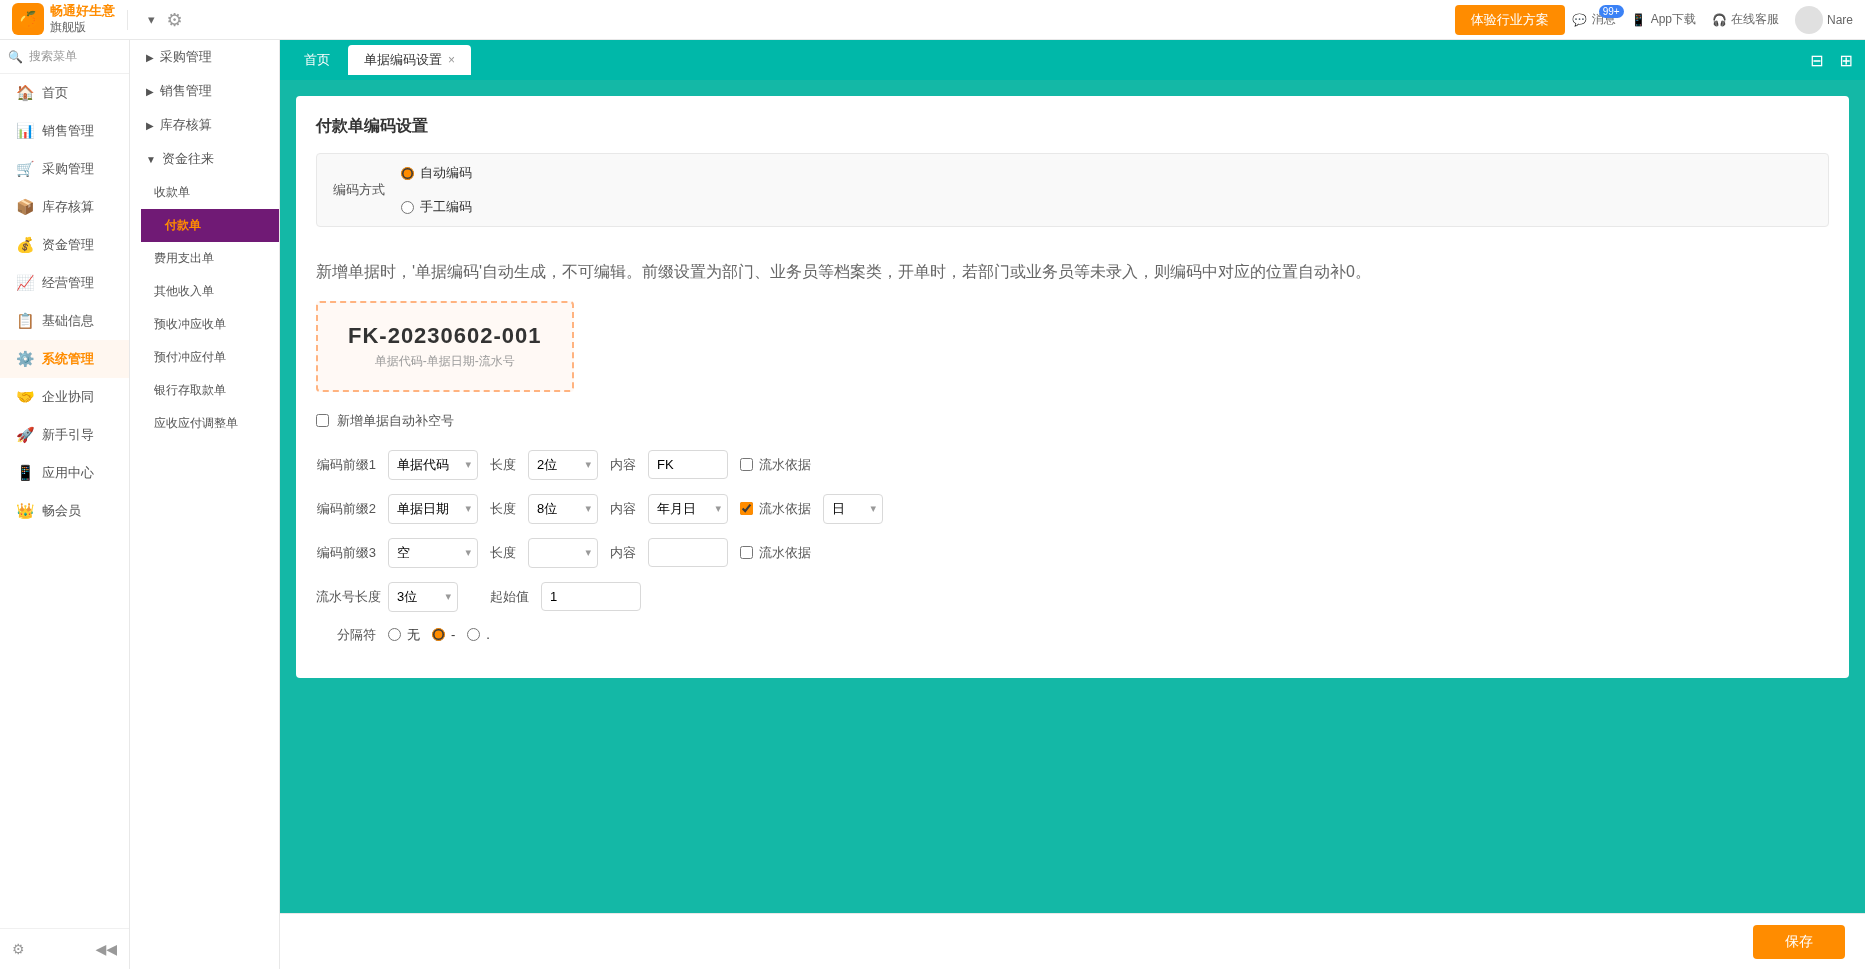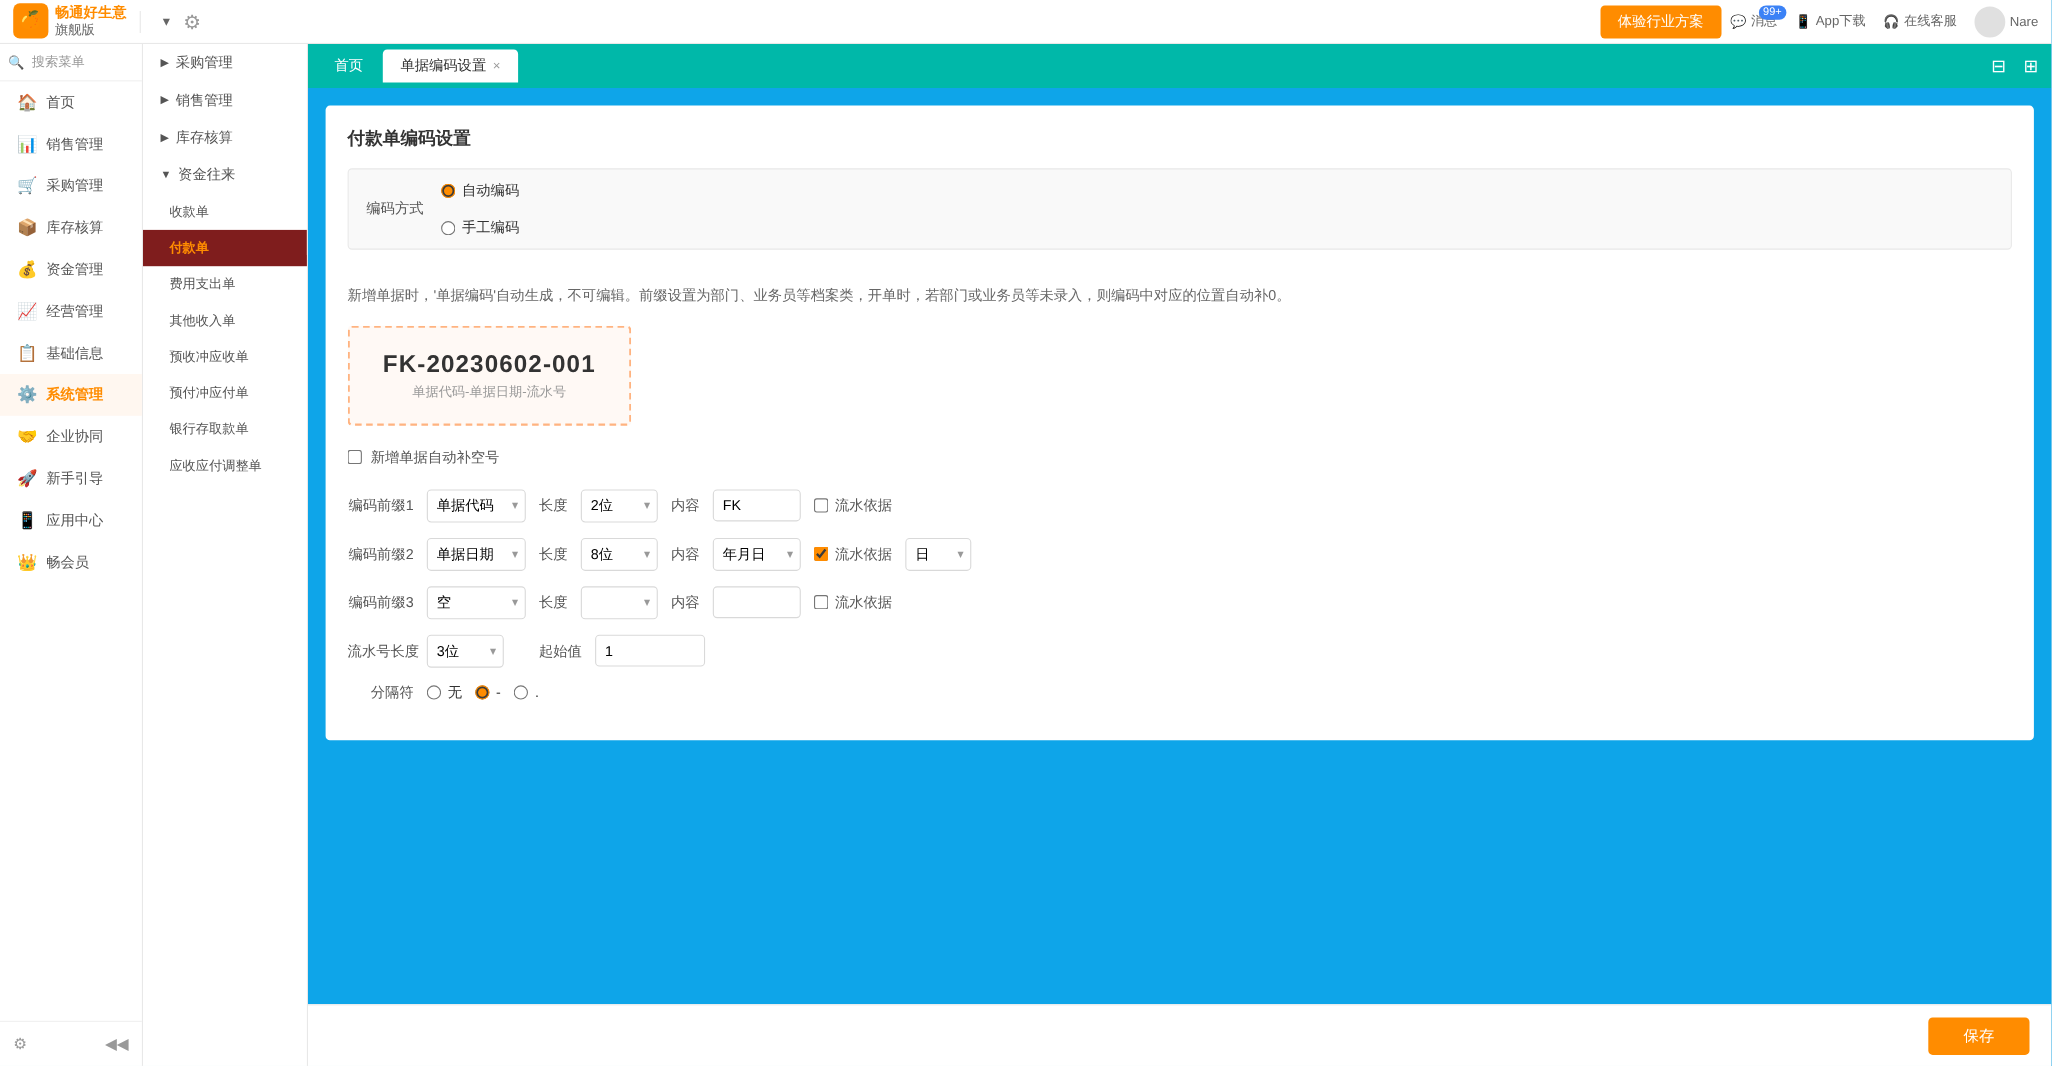--- a/index.html
+++ b/index.html
@@ -38,35 +38,35 @@
     
     .tab-bar { height: 40px; background: #00b8a9; display: flex; align-items: center; padding: 0 8px; gap: 2px; }
     .tab { padding: 6px 16px; cursor: pointer; font-size: 13px; border-radius: 4px 4px 0 0; display: flex; align-items: center; gap: 6px; }
     .tab.home { color: white; background: transparent; }
     .tab.active { background: white; color: #333; }
     .tab .close-btn { color: #999; font-size: 12px; cursor: pointer; }
     .tab-bar-actions { margin-left: auto; display: flex; align-items: center; gap: 8px; }
     .tab-action-btn { color: white; cursor: pointer; font-size: 16px; background: none; border: none; padding: 4px; }
 
     
-    .page-content { flex: 1; background: #0ea5e9; overflow-y: auto; padding: 16px; }
+    .page-content { flex: 1; background: #14b8a6; overflow-y: auto; padding: 16px; }
     .page-title { font-size: 16px; font-weight: bold; color: #333; margin-bottom: 16px; }
 
     
     .form-card { background: white; border-radius: 4px; padding: 20px; }
 
     
     .encoding-method-row { display: flex; align-items: center; gap: 16px; padding: 10px 16px; background: #f9f9f9; border: 1px solid #e8e8e8; border-radius: 4px; margin-bottom: 16px; }
     .encoding-label { font-size: 13px; color: #555; }
     .radio-group { display: flex; align-items: center; gap: 16px; flex-direction: column; }
     .radio-item { display: flex; align-items: center; gap: 6px; cursor: pointer; font-size: 13px; }
     .radio-item input[type="radio"] { accent-color: #ff8c00; }
 
     
-    .notice-text { font-size: 13px; color: #666; margin-bottom: 16px; line-height: 1.6; margin-top: 32px; }
+    .notice-text { font-size: 16px; color: #666; margin-bottom: 16px; line-height: 1.6; margin-top: 32px; }
 
     
     .code-preview-box { border: 2px dashed #ffb380; background: #fff9f5; border-radius: 4px; padding: 20px 30px; display: inline-block; margin-bottom: 20px; text-align: center; }
     .code-preview-main { font-size: 22px; font-weight: bold; color: #333; letter-spacing: 1px; }
     .code-preview-sub { font-size: 12px; color: #999; margin-top: 4px; }
 
     
     .auto-fill-row { display: flex; align-items: center; gap: 8px; margin-bottom: 20px; font-size: 13px; color: #555; }
     .auto-fill-row input[type="checkbox"] { accent-color: #ff8c00; }
 
@@ -87,21 +87,21 @@
     .separator-options { display: flex; align-items: center; gap: 12px; }
 
     
     .bottom-bar { height: 56px; background: white; border-top: 1px solid #e8e8e8; display: flex; align-items: center; justify-content: flex-end; padding: 0 20px; }
     .btn-save { background: #ff8c00; color: white; border: none; padding: 8px 32px; border-radius: 4px; cursor: pointer; font-size: 14px; }
 
     
     .submenu-section { padding: 0; }
     .submenu-section .section-title { display: flex; align-items: center; gap: 6px; padding: 8px 16px; color: #555; font-size: 13px; cursor: pointer; }
     .submenu-item { padding: 8px 12px 8px 24px; color: #555; font-size: 12px; cursor: pointer; display: block; white-space: nowrap; }
-    .submenu-item.active { background: #7f1d1d; color: #ff8c00; font-weight: bold; }
+    .submenu-item.active { background: #701a75; color: #ff8c00; font-weight: bold; margin-left: 11px; }
     .section-arrow { font-size: 10px; }
 
     
     .sub-panel { width: 150px; background: #fff; border-right: 1px solid #e8e8e8; overflow-y: auto; flex-shrink: 0; }
 
     select { outline: none; }
   </style>
 </head>
 <body>
 

